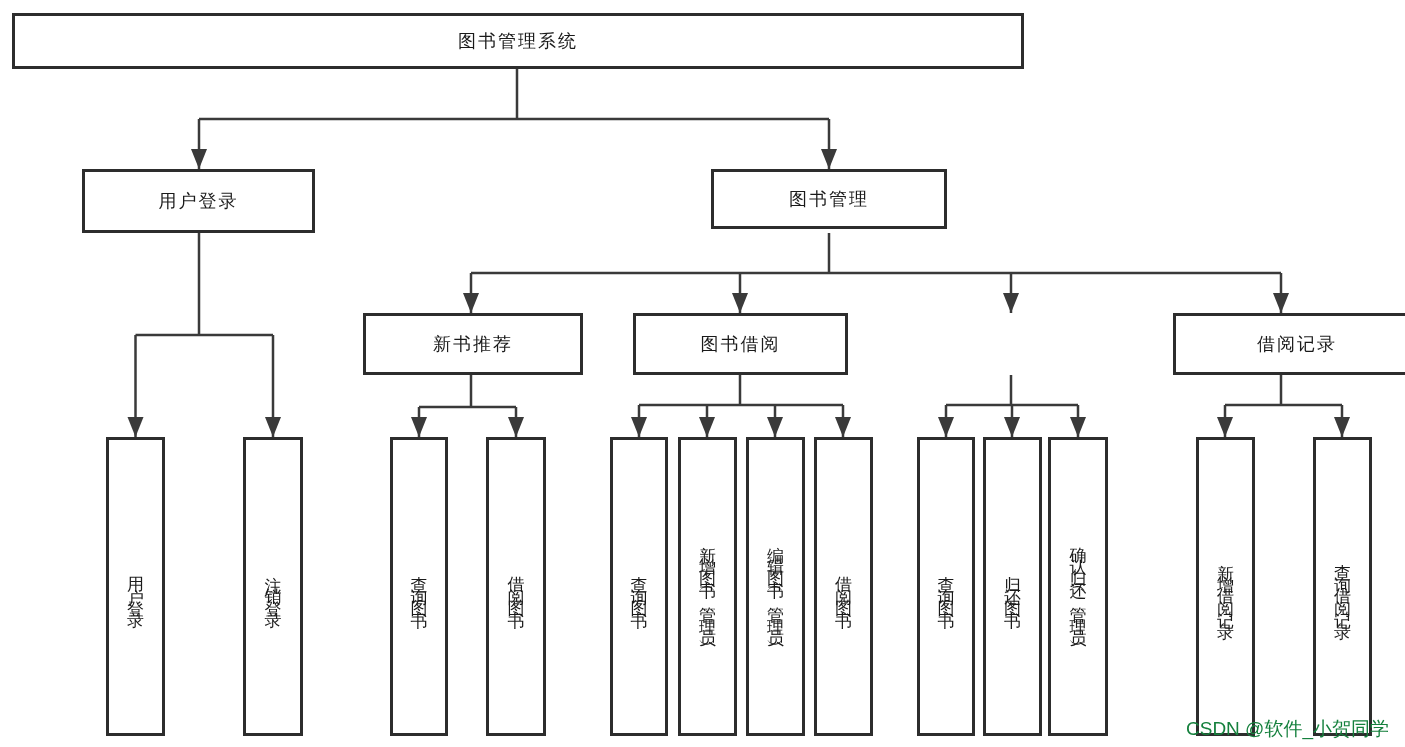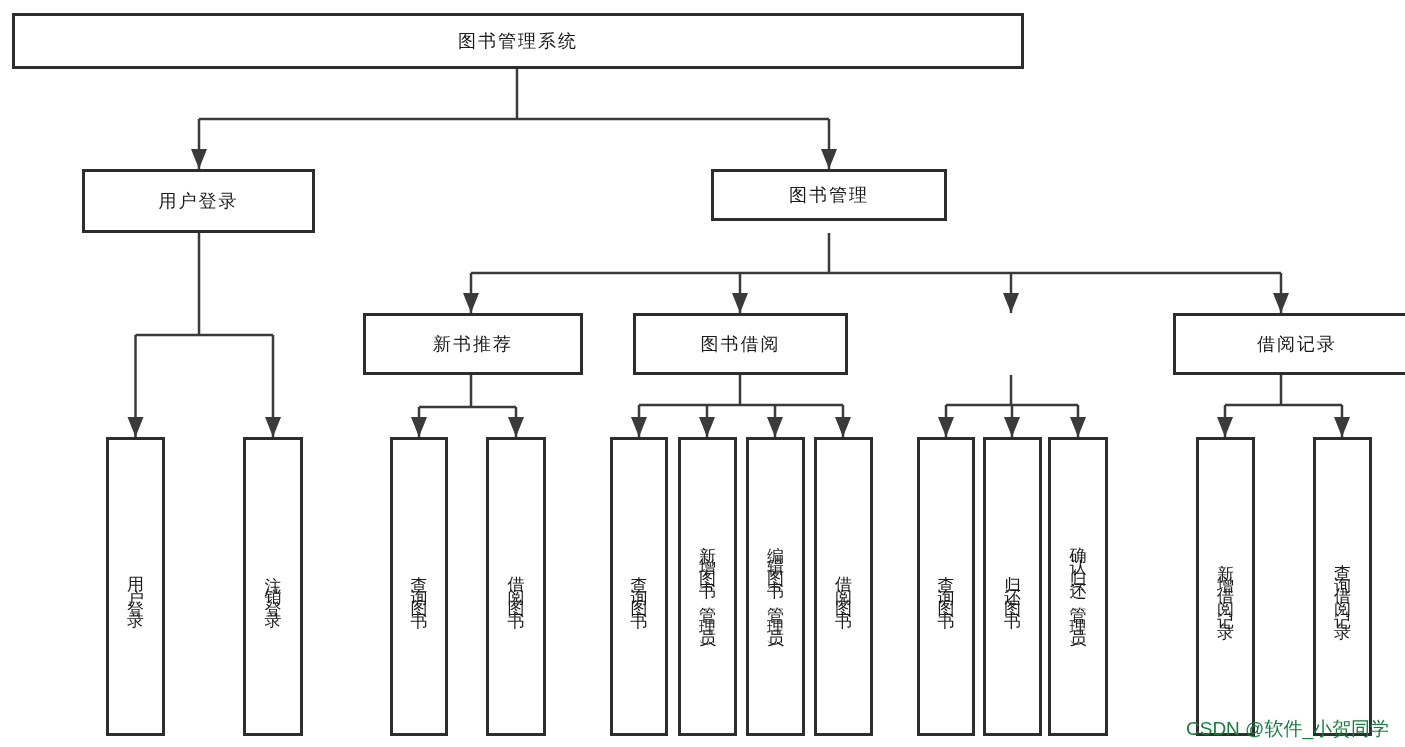--- a/index.html
+++ b/index.html
@@ -93,21 +93,21 @@
     <path d="M1342,405 V437" marker-end="url(#arrow)"></path>
   </svg>
 
   <div class="box h" style="left:12px;top:13px;width:1012px;height:56px">
     <span>图书管理系统</span>
   </div>
 
   <div class="box h" style="left:82px;top:169px;width:233px;height:64px">
     <span>用户登录</span>
   </div>
-  <div class="box h" style="left:711px;top:169px;width:236px;height:52px">
+  <div class="box h" style="left:711px;top:169px;width:236px;height:60px">
     <span>图书管理</span>
   </div>
 
   <div class="box h" style="left:363px;top:313px;width:220px;height:62px">
     <span>新书推荐</span>
   </div>
   <div class="box h" style="left:633px;top:313px;width:215px;height:62px">
     <span>图书借阅</span>
   </div>
   <div class="box h" style="left:1173px;top:313px;width:248px;height:62px">

